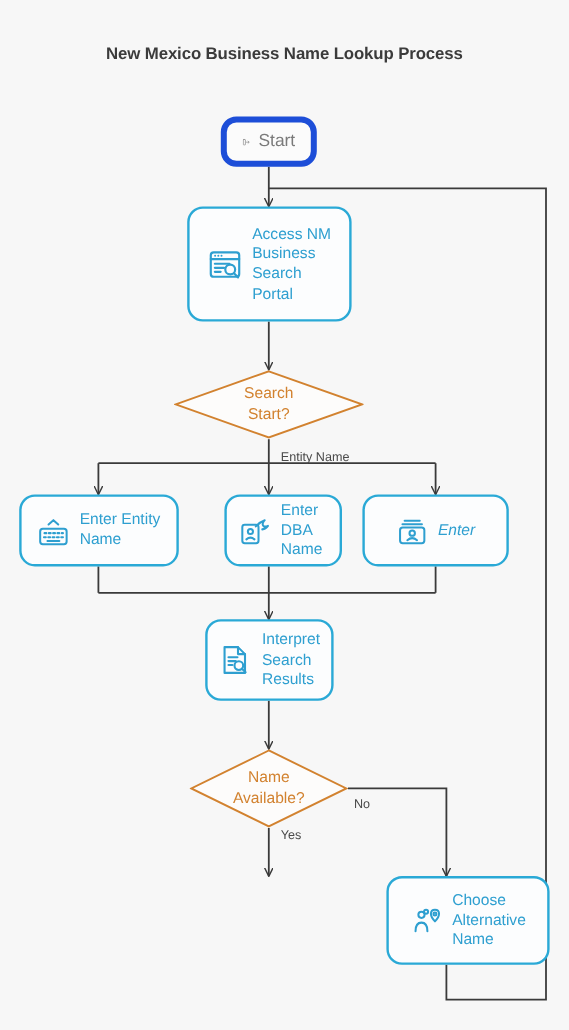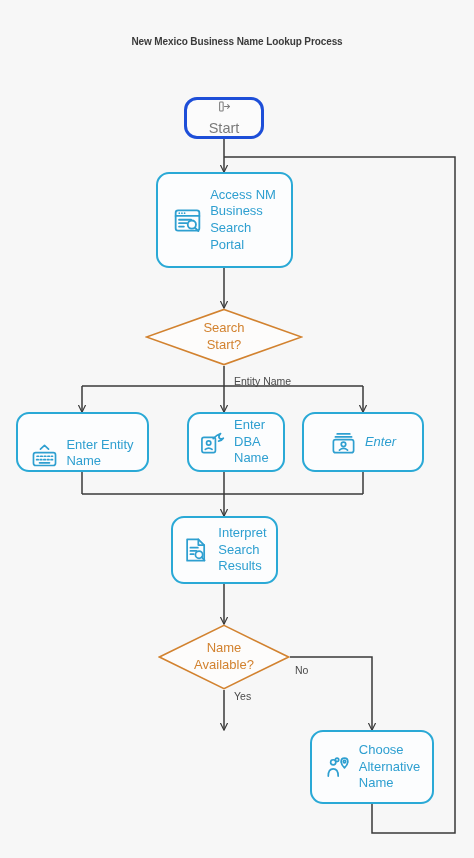--- a/index.html
+++ b/index.html
@@ -27,52 +27,51 @@
     width: 474px;
     height: 858px;
     pointer-events: none;
   }
   .title {
     position: absolute;
     left: 0;
     top: 36px;
     width: 474px;
     text-align: center;
-    font-size: 10px;
+    font-size: 14px;
     font-weight: bold;
     color: #3b3b3b;
     letter-spacing: -0.1px;
   }
   .node {
     position: absolute;
     box-sizing: border-box;
     display: flex;
     align-items: center;
     justify-content: center;
   }
   
   .node-start {
-    border: 3px solid #1d4ed8;
+    border: 5px solid #1d4ed8;
     border-radius: 13px;
     background: #fbfbfb;
     gap: 7px;
     padding: 0 13px;
-    flex-direction: column;
   }
   .node-start .label {
     font-size: 14.5px;
     color: #7a7a7a;
   }
   
   .node-proc {
     border: 2px solid #2aa9d6;
     border-radius: 13px;
     background: #fcfdfe;
     gap: 8px;
-    padding: 0 10px;
+    padding: 12px 10px;
   }
   .node-proc .label {
     font-size: 13px;
     color: #2e9fd0;
     line-height: 1.28;
     text-align: left;
   }
   .node-proc .icon {
     flex: 0 0 auto;
     display: block;
@@ -244,21 +243,21 @@
     <svg class="dia-svg" viewBox="0 0 132 66" preserveAspectRatio="none">
       <polygon points="66,1.4 130.6,33 66,64.6 1.4,33" fill="#fdfcfb" stroke="#d2822f" stroke-width="1.6"></polygon>
     </svg>
     <span class="label">
       <span>Name</span><br>
       <span>Available?</span>
     </span>
   </div>
 
 
-  <div class="node node-proc" style="left:310px; top:730px; width:124px; height:74px;">
+  <div class="node node-proc" style="left:322px; top:730px; width:136px; height:74px;">
     <svg class="icon" width="27" height="27" viewBox="0 0 24 24" fill="none" stroke="#2e9fd0" stroke-width="1.5" stroke-linecap="round" stroke-linejoin="round">
       <circle cx="8.2" cy="7.4" r="2.3"></circle>
       <path d="M 3.8 19.6 q 0 -6.4 4.4 -6.4 q 4.4 0 4.4 6.4"></path>
       <circle cx="11.6" cy="5.2" r="1.5"></circle>
       <path d="M 18.2 3.6 q 3 0 3 3.1 q 0 2.6 -3 5.6 q -3 -3 -3 -5.6 q 0 -3.1 3 -3.1 Z"></path>
       <circle cx="18.2" cy="6.8" r="1.1"></circle>
     </svg>
     <span class="label">
       <span>Choose</span><br>
       <span>Alternative</span><br>

